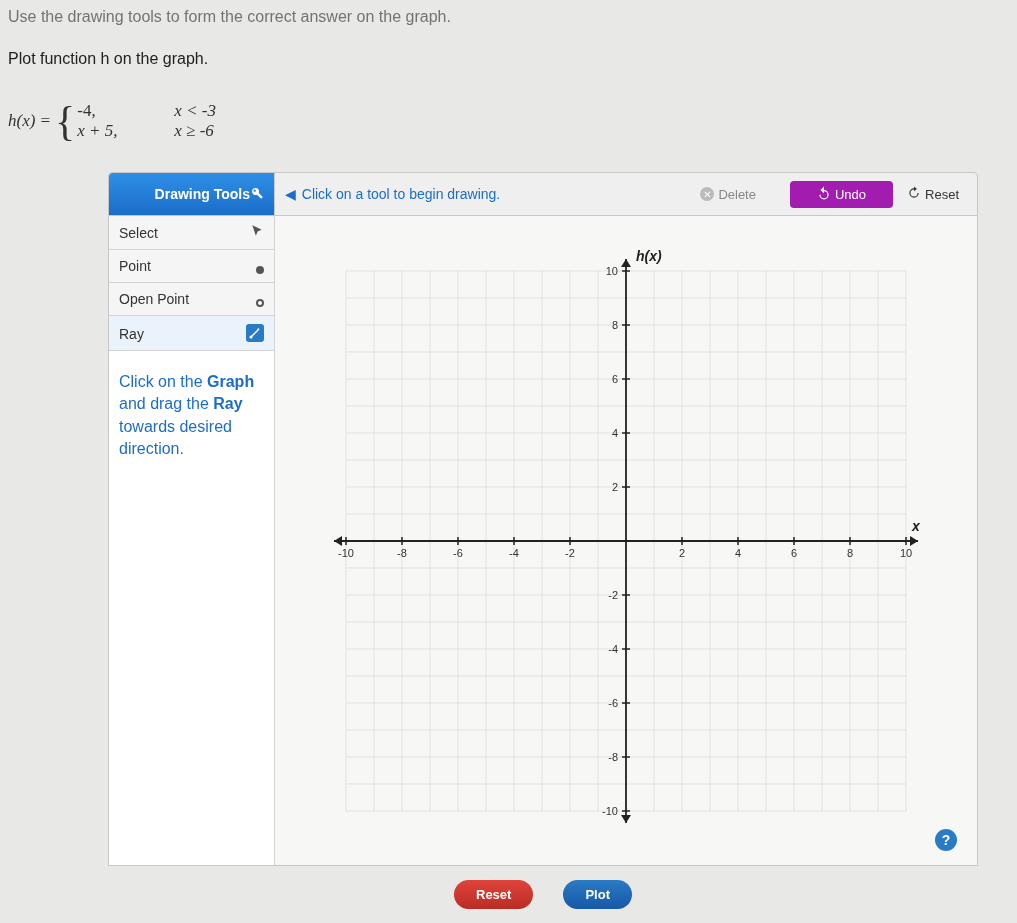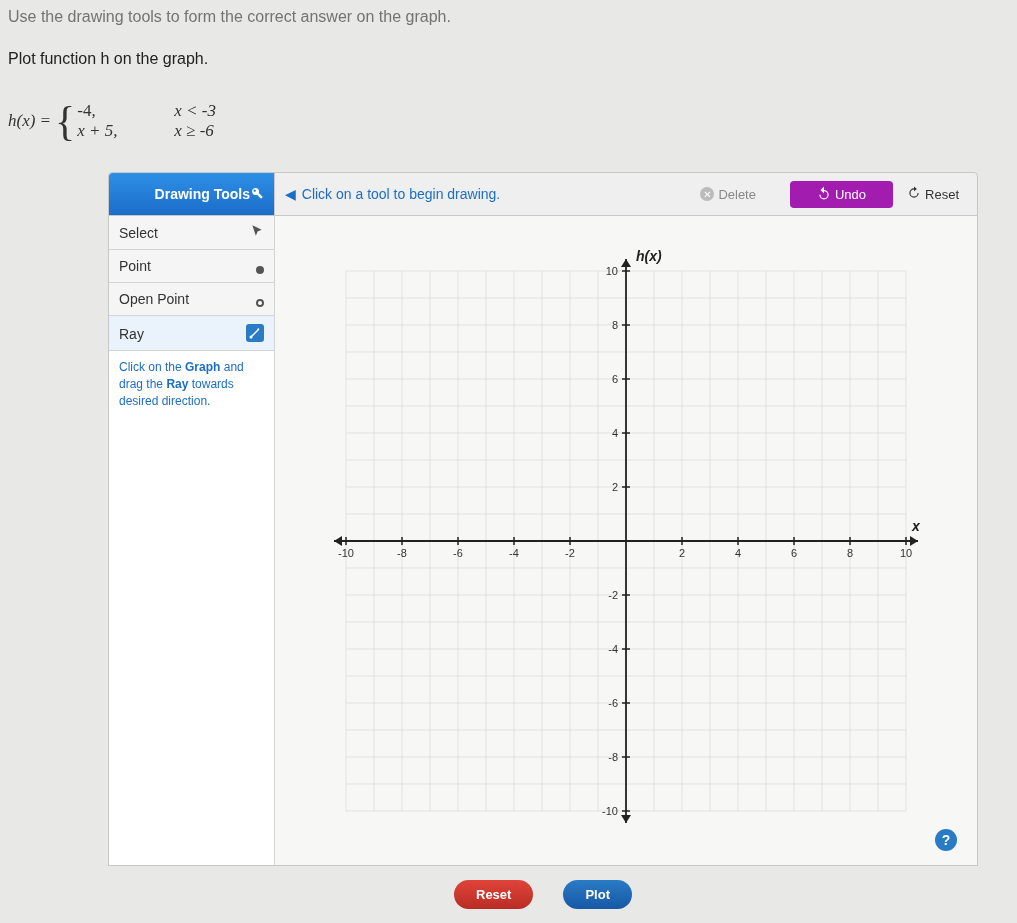--- a/index.html
+++ b/index.html
@@ -85,22 +85,22 @@
     .tool-item {
       display: flex; align-items: flex-end; justify-content: space-between;
       padding: 8px 10px;
       font-size: 14px;
       border-bottom: 1px solid #d4d4d4;
       cursor: pointer;
       background: #f5f5f5;
     }
     .tool-item.selected { background: #eaf3fc; }
     .tool-instr {
-      padding: 8px 10px;
-      font-size: 12px;
+      padding: 20px 10px;
+      font-size: 16px;
       color: #1b6dc9;
       line-height: 1.4;
     }
     .tool-instr b { color: #1b6dc9; }
 
     .graph-area {
       flex: 1;
       position: relative;
       display: flex; align-items: center; justify-content: center;
       background: #f7f7f5;

